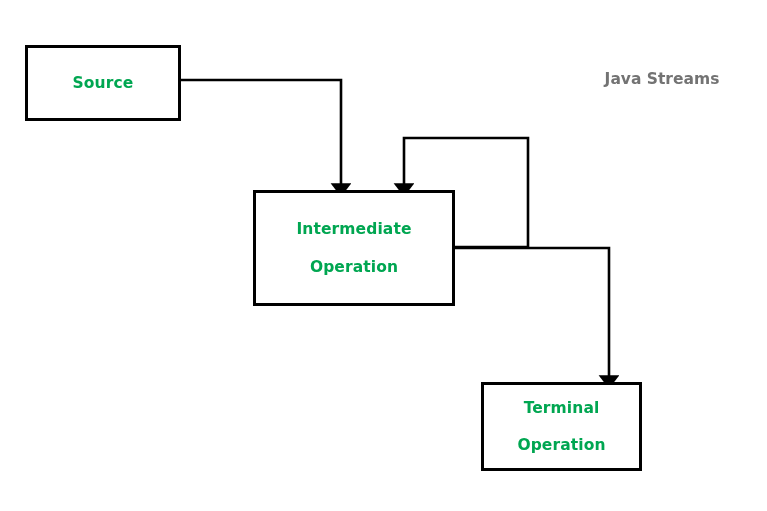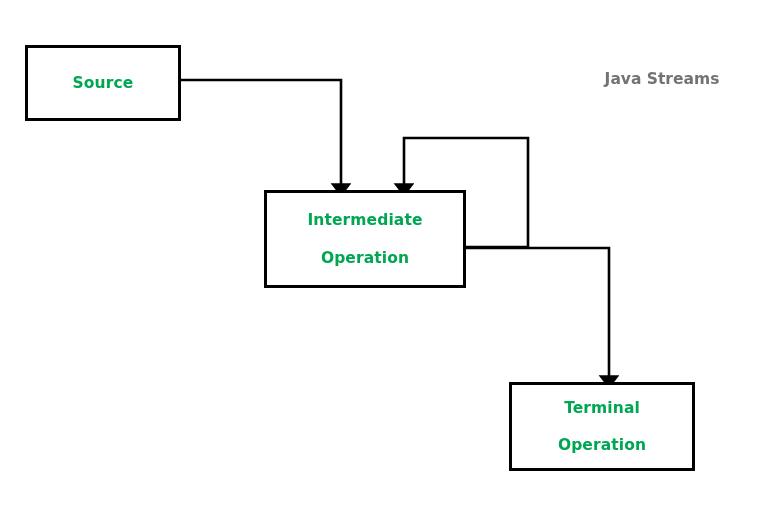--- a/index.html
+++ b/index.html
@@ -50,29 +50,29 @@
   .node-label + .node-label {
     margin-top: 21px;
   }
   #node-source {
     left: 25px;
     top: 45px;
     width: 156px;
     height: 76px;
   }
   #node-intermediate {
-    left: 264px;
+    left: 253px;
     top: 190px;
     width: 202px;
-    height: 98px;
+    height: 116px;
   }
   #node-terminal {
-    left: 509px;
+    left: 481px;
     top: 382px;
-    width: 186px;
+    width: 161px;
     height: 89px;
   }
   #diagram-title {
     position: absolute;
     left: 587px;
     top: 70px;
     width: 150px;
     color: #737373;
     font-weight: bold;
     font-size: 15.5px;

